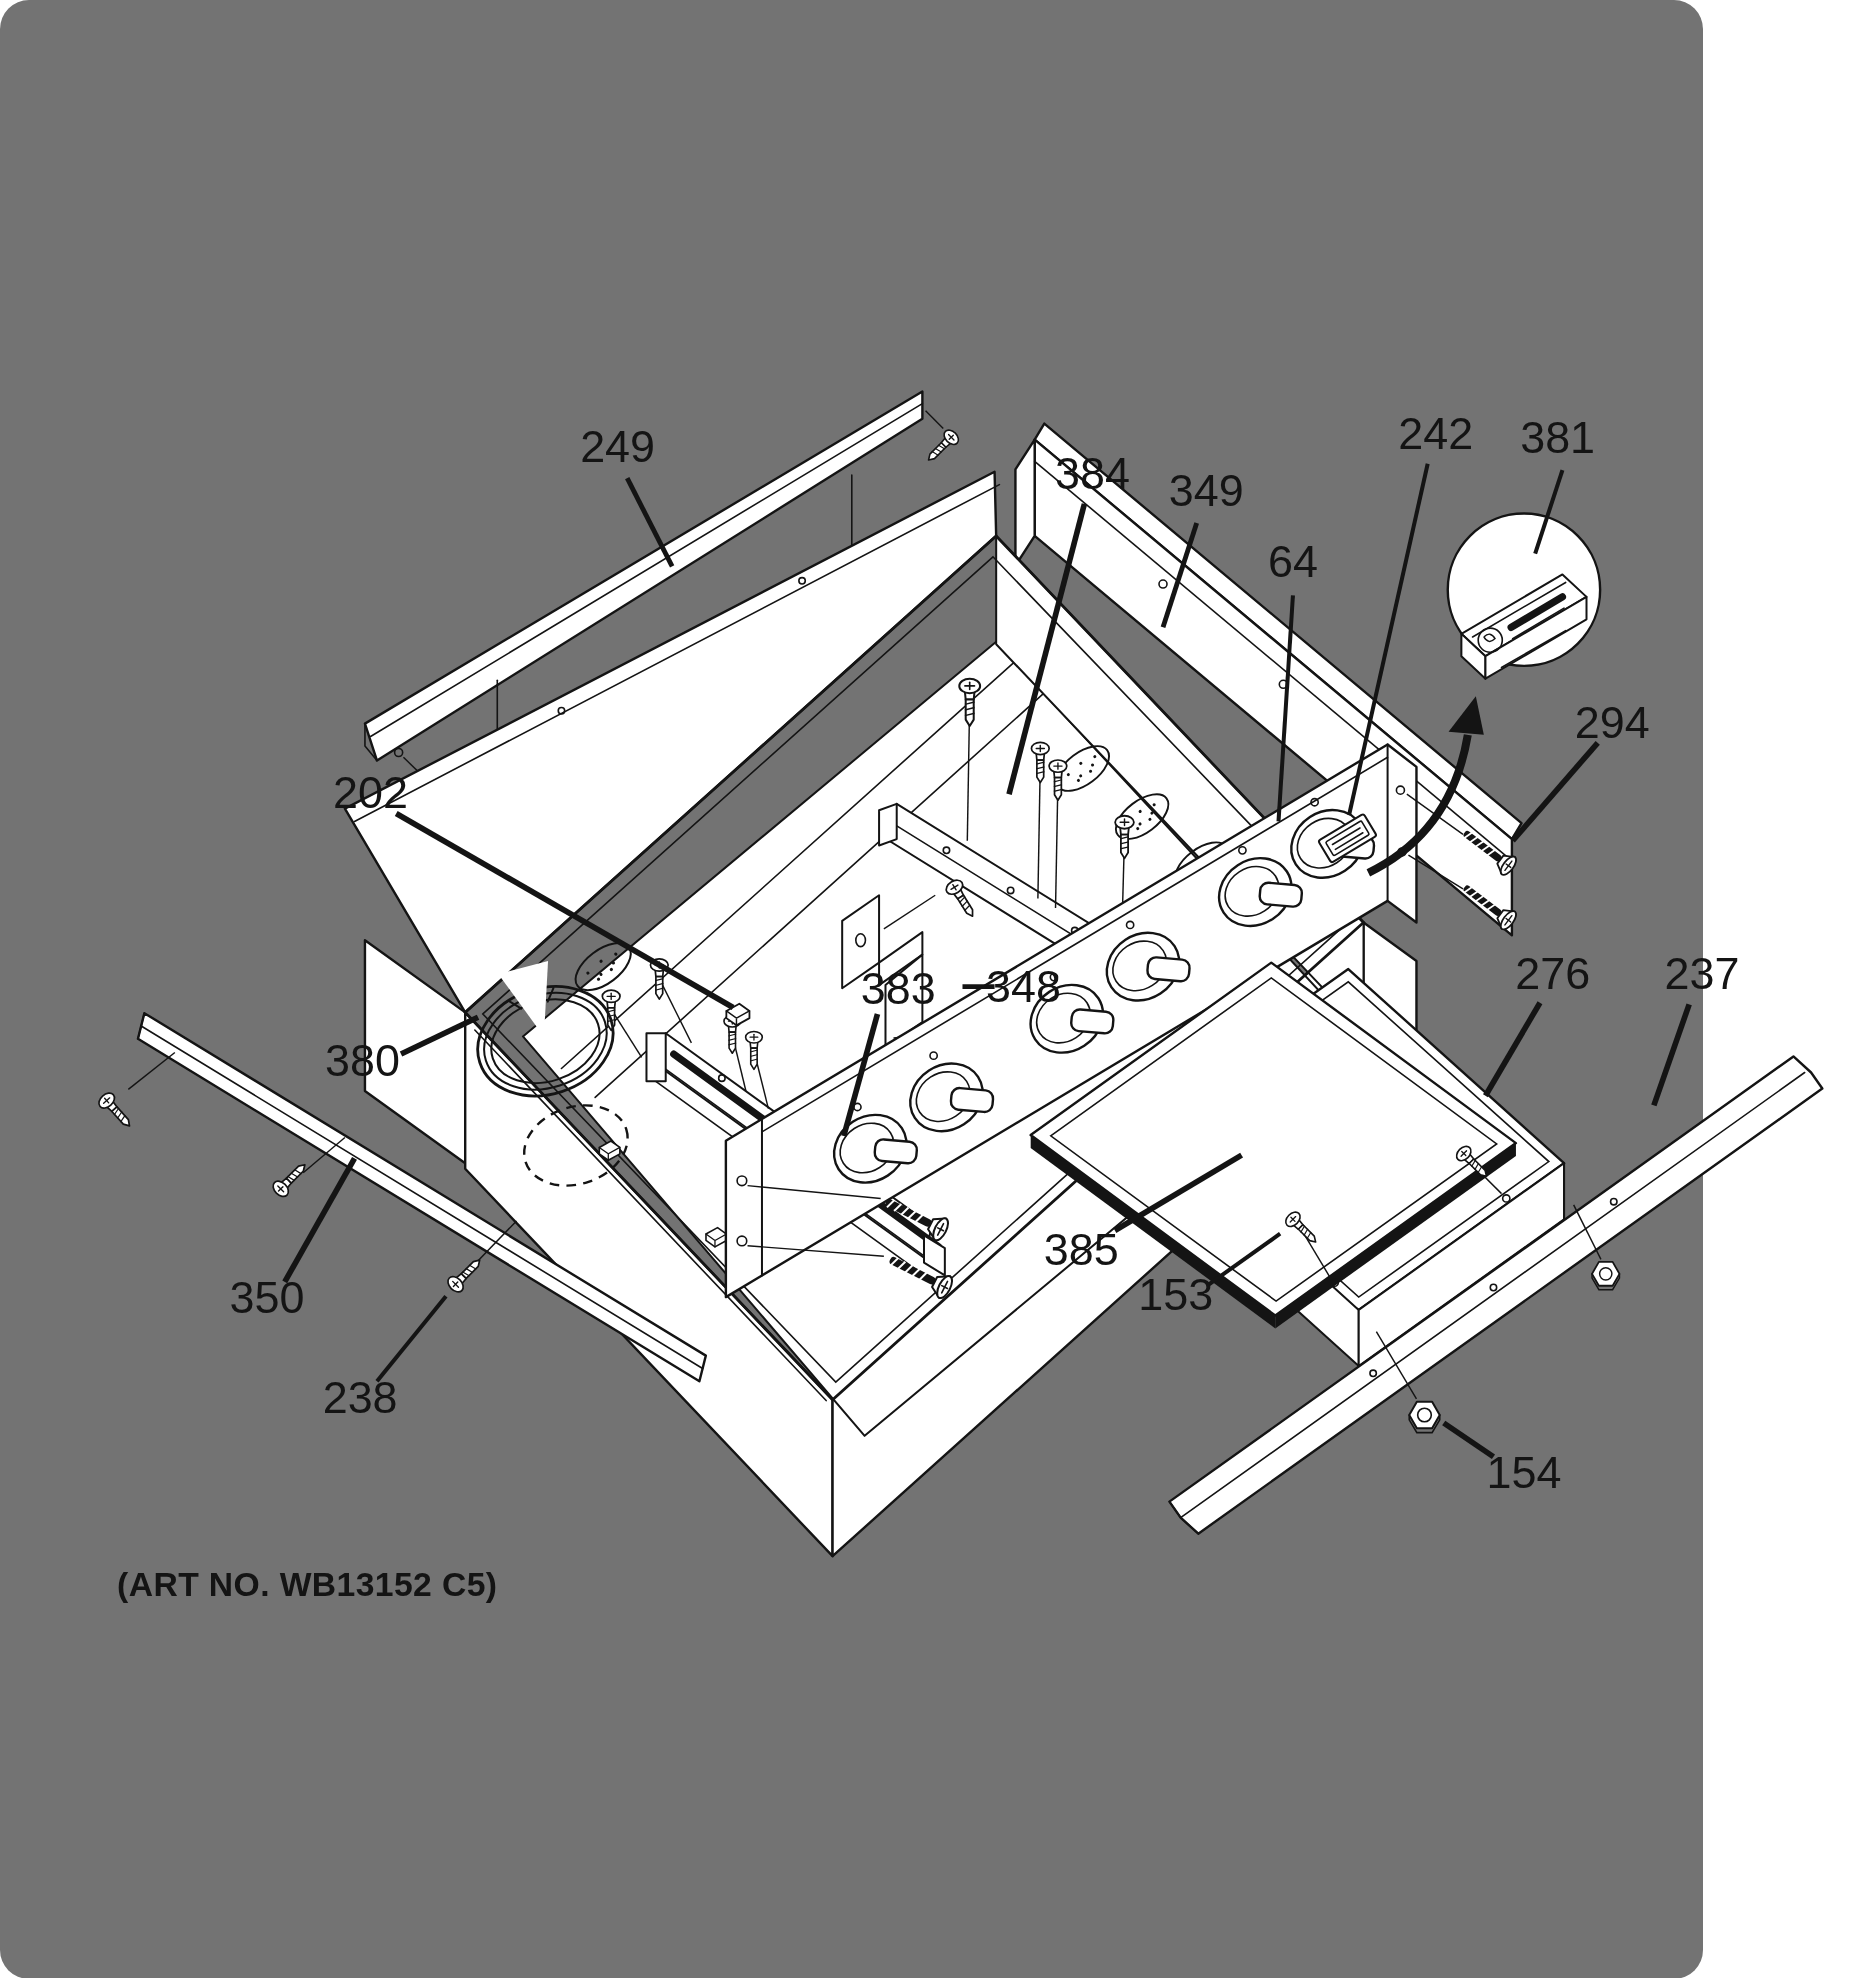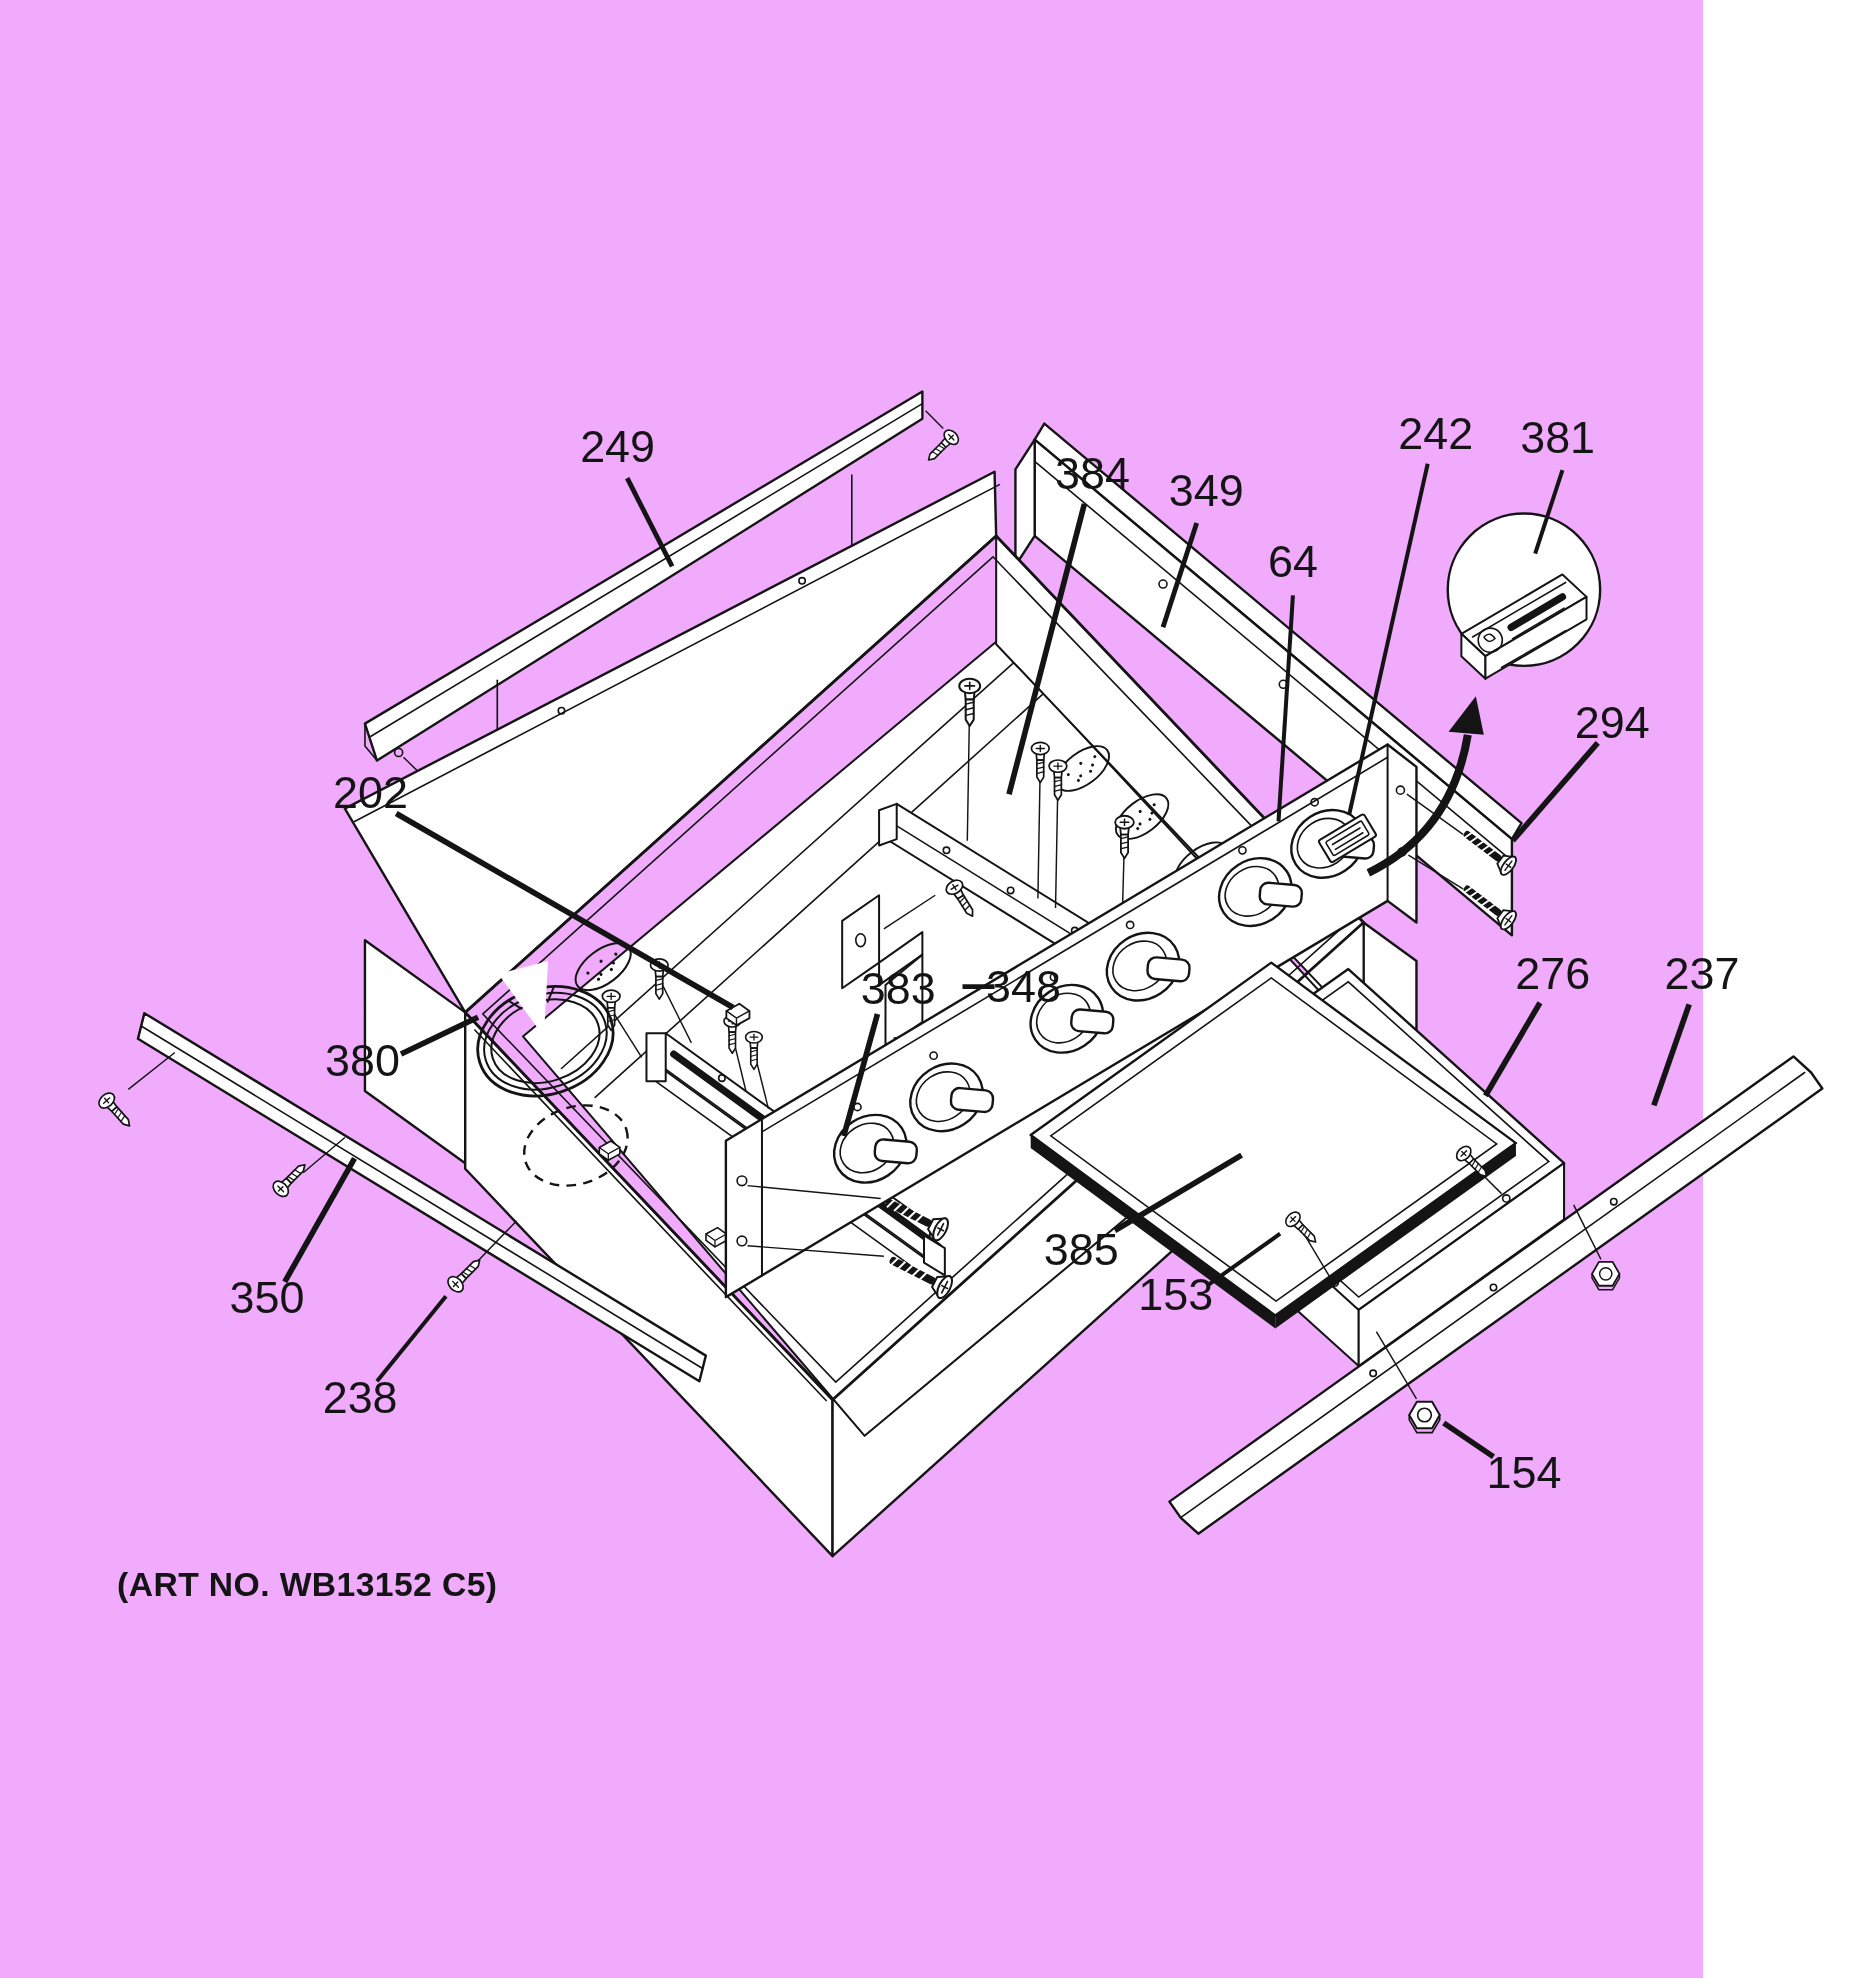--- a/index.html
+++ b/index.html
@@ -1,17 +1,17 @@
 <!DOCTYPE html>
 <html style="font-size:13px"><head>
 <meta charset="utf-8">
 <title>Parts Diagram</title>
 <style>
   html,body{margin:0;padding:0;background:#ffffff;}
-  .page{width:1703px;height:1979px;background:#f0abfc;position:relative;}
+  .page{width:1703px;height:1979px;background:#737373;position:relative;border-radius:29px;}
   svg{display:block;}
   .f   {fill:#ffffff;stroke:#141414;stroke-width:3;stroke-linejoin:round;}
   .f25 {fill:#ffffff;stroke:#141414;stroke-width:2.5;stroke-linejoin:round;}
   .l35 {fill:none;stroke:#141414;stroke-width:3.5;stroke-linecap:round;}
   .l2  {fill:none;stroke:#141414;stroke-width:2;stroke-linecap:round;}
   .l25 {fill:none;stroke:#141414;stroke-width:2.5;stroke-linecap:round;}
   .thin{fill:none;stroke:#141414;stroke-width:1.8;}
   .thk {fill:none;stroke:#141414;stroke-width:9;stroke-linecap:round;}
   .dark{fill:#141414;stroke:none;}
   .dash{fill:none;stroke:#141414;stroke-width:3;stroke-dasharray:12 9;}

